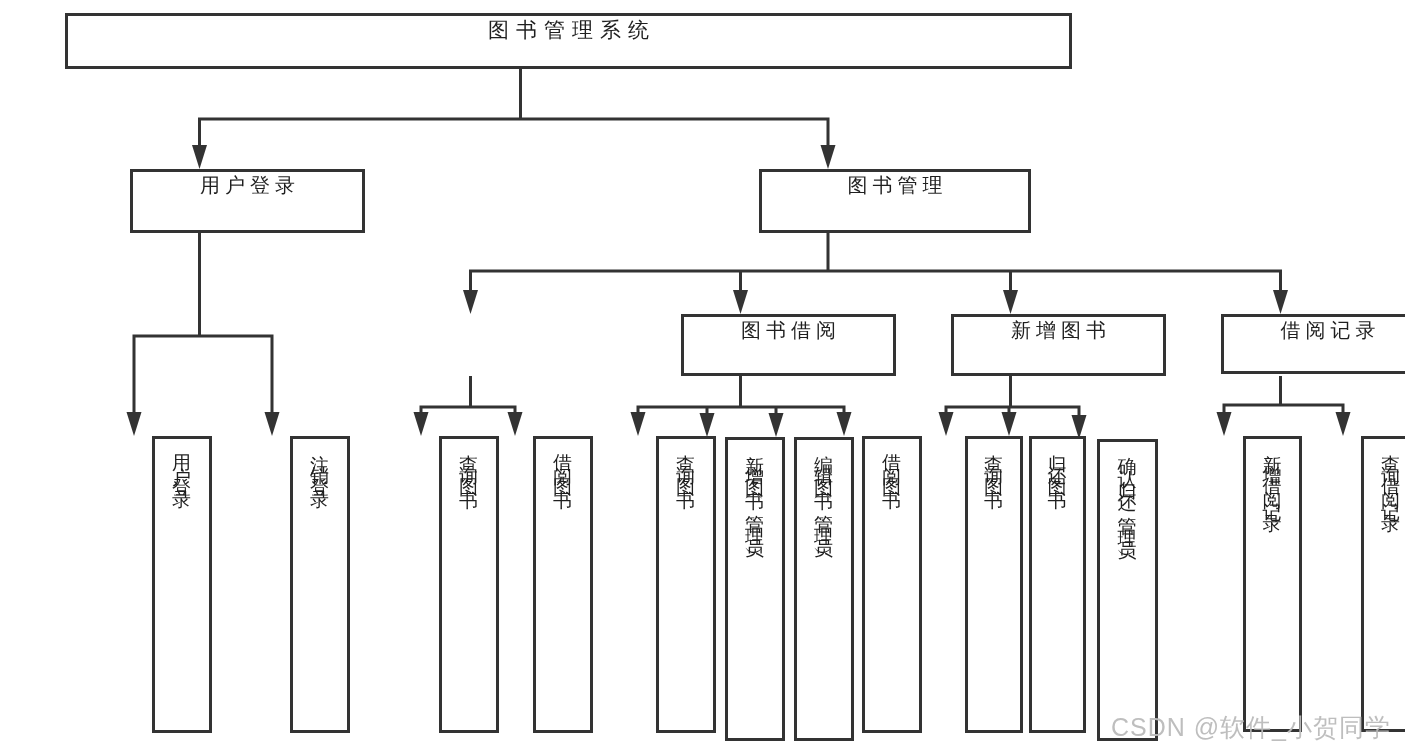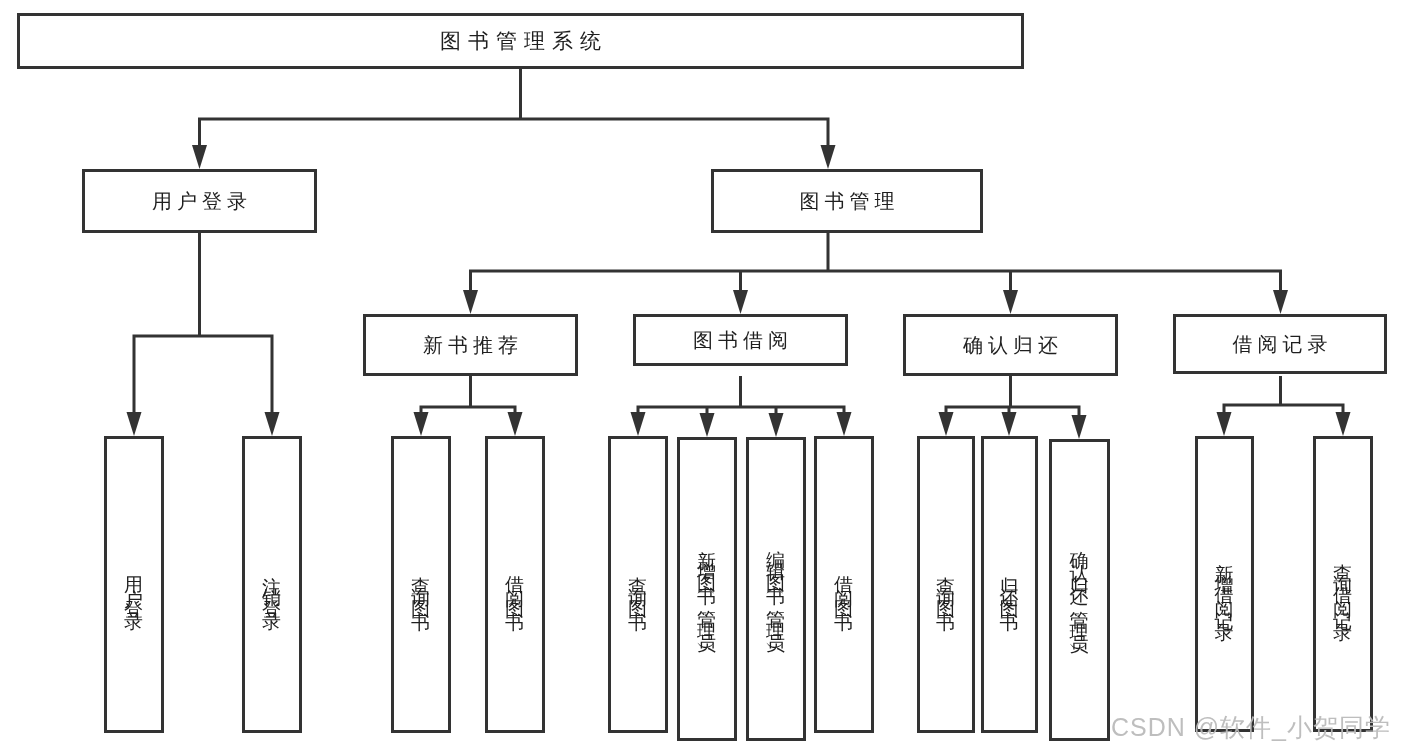--- a/index.html
+++ b/index.html
@@ -20,36 +20,36 @@
     left:0;top:0;
     width:1405px;height:747px;
     z-index:1;
   }
   .node{
     position:absolute;
     box-sizing:border-box;
     border:3px solid var(--line);
     background:#ffffff;
     display:flex;
-    align-items:center;
     justify-content:center;
     z-index:2;
+    margin-left:48px;
   }
   .node-h span{
     font-size:20px;
     letter-spacing:5px;
     text-indent:5px;
     white-space:nowrap;
   }
   .n-root{left:17px;top:13px;width:1007px;height:56px;}
   .n-root span{font-size:21px;letter-spacing:7px;text-indent:7px;}
   .n-login{left:82px;top:169px;width:235px;height:64px;}
   .n-mgmt{left:711px;top:169px;width:272px;height:64px;}
   .n-rec{left:363px;top:314px;width:215px;height:62px;}
-  .n-bb{left:633px;top:314px;width:215px;height:52px;}
+  .n-bb{left:633px;top:314px;width:215px;height:62px;}
   .n-cb{left:903px;top:314px;width:215px;height:62px;}
   .n-br{left:1173px;top:314px;width:214px;height:60px;}
   .leaf span{
     writing-mode:vertical-rl;
     text-orientation:mixed;
     line-height:1;
     font-size:19px;
     letter-spacing:12px;
     white-space:nowrap;
   }
@@ -126,28 +126,25 @@
     <span>图书管理系统</span>
   </div>
 
   <div class="node node-h n-login">
     <span>用户登录</span>
   </div>
   <div class="node node-h n-mgmt">
     <span>图书管理</span>
   </div>
 
-  <div class="node node-h n-rec">
-    <span>新书推荐</span>
-  </div>
   <div class="node node-h n-bb">
     <span>图书借阅</span>
   </div>
   <div class="node node-h n-cb">
-    <span>确认归还</span>
+    <span>新增图书</span>
   </div>
   <div class="node node-h n-br">
     <span>借阅记录</span>
   </div>
 
   <div class="node leaf l11">
     <span>用户登录</span>
   </div>
   <div class="node leaf l12">
     <span>注销登录</span>

